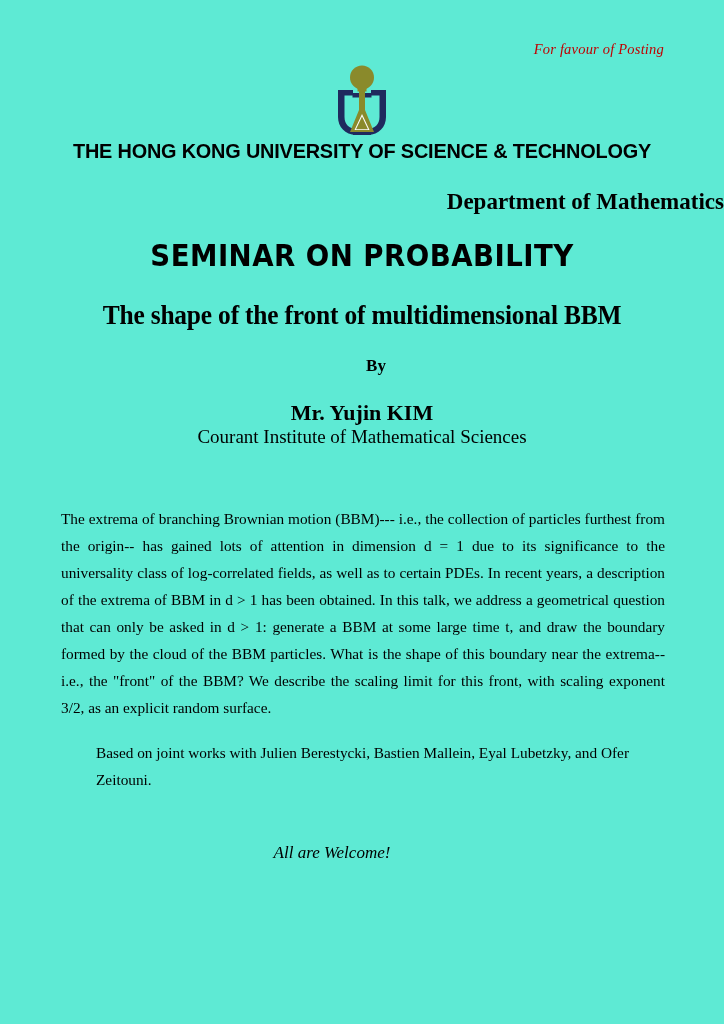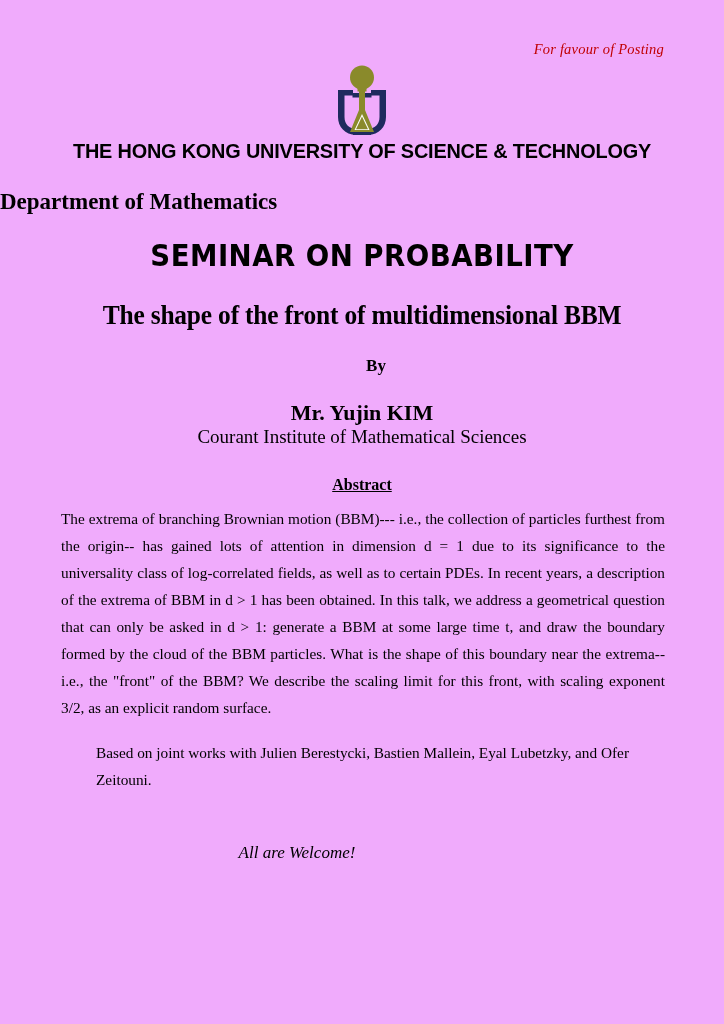--- a/index.html
+++ b/index.html
@@ -13,21 +13,21 @@
     position: relative;
     overflow: hidden;
     font-family: "Liberation Serif", "DejaVu Serif", serif;
     color: #000000;
   }
 
   .page {
     width: 724px;
     height: 1024px;
     position: relative;
-    background: #f0abfc;
+    background: #5eead4;
   }
 
   
   .posting-notice {
     position: absolute;
     top: 41px;
     right: 60px;
     font-family: "Liberation Serif", "DejaVu Serif", serif;
     font-style: italic;
     font-size: 14.5px;
@@ -60,21 +60,21 @@
     letter-spacing: -0.2px;
     transform: scaleX(0.97);
   }
 
   
   .dept {
     position: absolute;
     top: 189px;
     left: 0;
     width: 724px;
-    text-align: left;
+    text-align: right;
     font-weight: bold;
     font-size: 23px;
   }
 
   
   .seminar-banner {
     position: absolute;
     top: 238px;
     left: 0;
     width: 724px;
@@ -178,25 +178,26 @@
   }
   .details-value {
     flex: 1 1 auto;
     white-space: nowrap;
   }
 
   
   .welcome {
     position: absolute;
     top: 843px;
-    left: 11px;
+    left: 0;
     width: 572px;
     text-align: center;
     font-style: italic;
     font-size: 17px;
+    padding-left: 46px;
   }
 </style>
 </head>
 <body>
 
 <div class="page">
 
   <div class="posting-notice">For favour of Posting</div>
 
   <div class="logo-wrap">
@@ -228,23 +229,20 @@
   <div class="seminar-banner">SEMINAR ON PROBABILITY</div>
 
   <div class="talk-title">The shape of the front of multidimensional BBM</div>
 
   <div class="by-label">By</div>
 
   <div class="speaker-name">Mr. Yujin KIM</div>
 
   <div class="speaker-affil">Courant Institute of Mathematical Sciences</div>
 
-  <div class="abstract-heading">
-    <span>Abstract</span>
-  </div>
 
   <div class="abstract-body">
     <p>The extrema of branching Brownian motion (BBM)--- i.e., the collection of particles furthest from the origin-- has gained lots of attention in dimension d = 1 due to its significance to the universality class of log-correlated fields, as well as to certain PDEs. In recent years, a description of the extrema of BBM in d &gt; 1 has been obtained. In this talk, we address a geometrical question that can only be asked in d &gt; 1: generate a BBM at some large time t, and draw the boundary formed by the cloud of the BBM particles. What is the shape of this boundary near the extrema-- i.e., the "front" of the BBM? We describe the scaling limit for this front, with scaling exponent 3/2, as an explicit random surface.</p>
     <p class="joint">Based on joint works with Julien Berestycki, Bastien Mallein, Eyal Lubetzky, and Ofer Zeitouni.</p>
   </div>
 
 
   <div class="welcome">All are Welcome!</div>
 
 </div>

